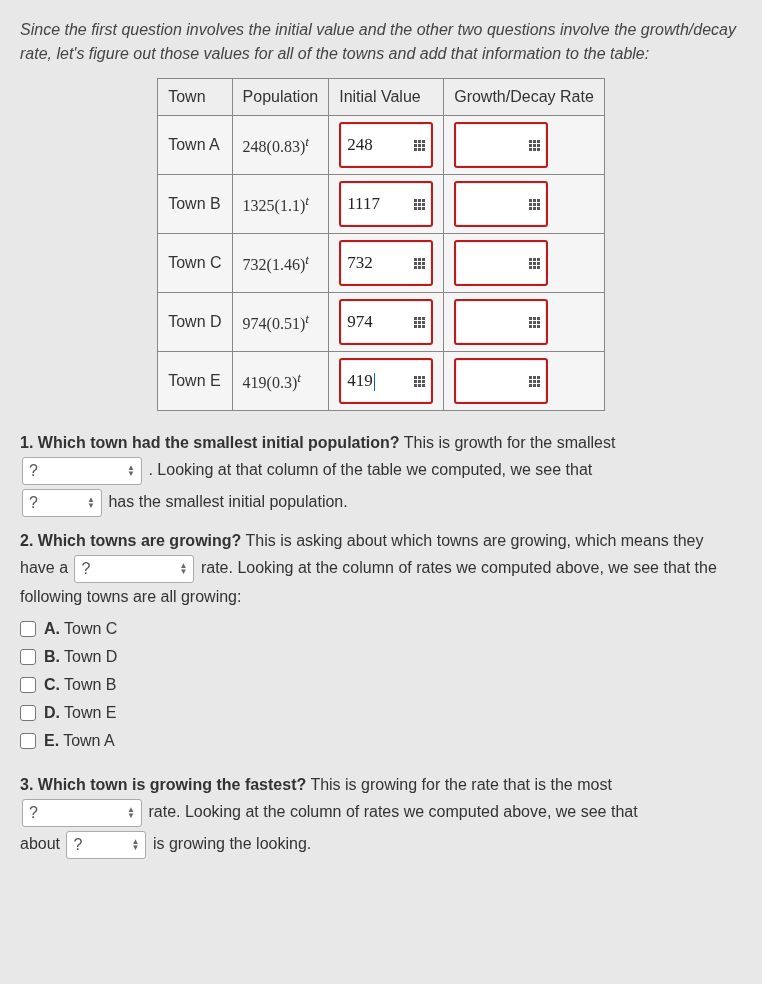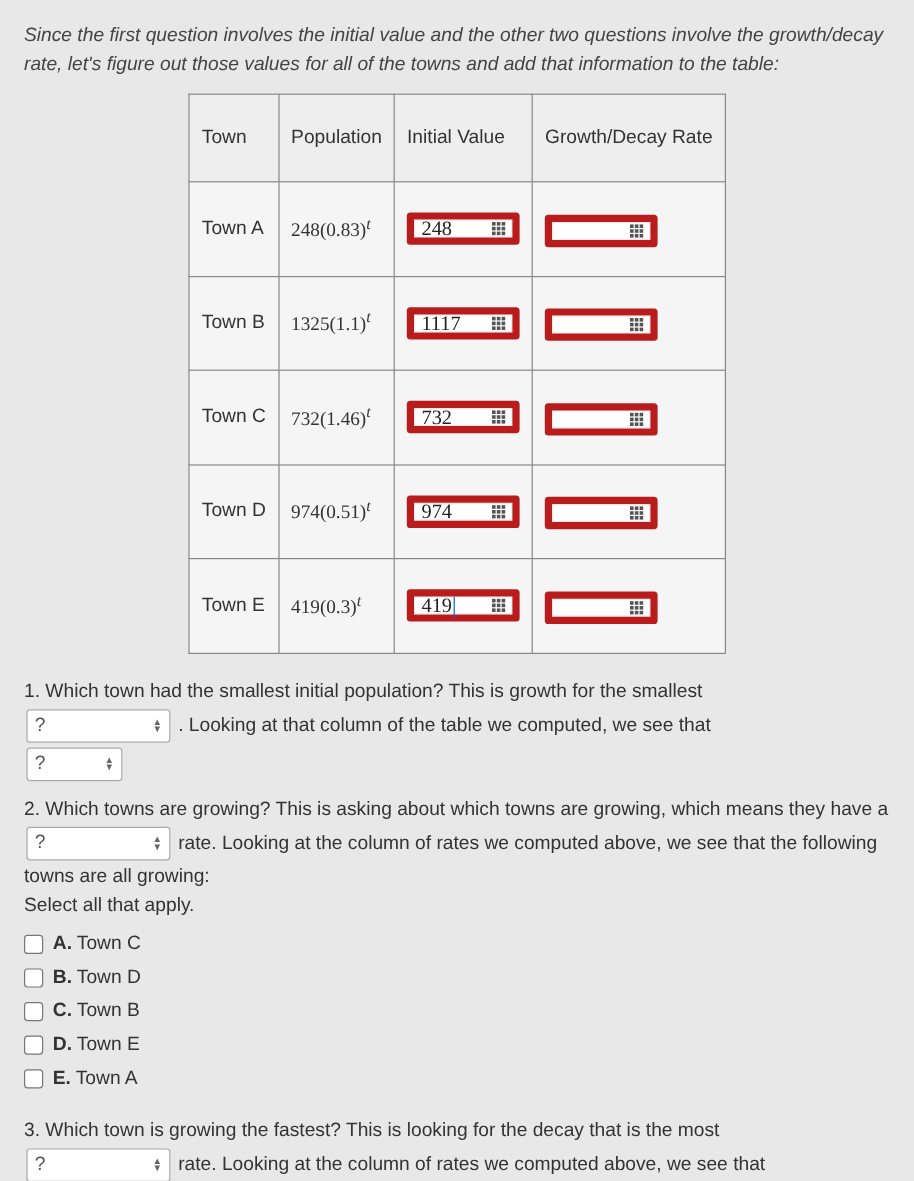--- a/index.html
+++ b/index.html
@@ -14,54 +14,54 @@
       line-height: 1.5;
     }
     .intro { margin-bottom: 12px; color: #444; font-style: italic; }
     table {
       border-collapse: collapse;
       margin: 0 auto 20px;
       background: #f5f5f5;
     }
     th, td {
       border: 1px solid #888;
-      padding: 24px 10px;
+      padding: 6px 10px;
       text-align: left;
       font-weight: normal;
       color: #333;
       vertical-align: middle;
     }
     th { background: #eee; }
     .pop-cell { white-space: nowrap; }
     .expr { font-family: 'Times New Roman', serif; }
     sup { font-style: italic; font-family: 'Times New Roman', serif; }
     .input-box {
       display: inline-flex;
       align-items: center;
-      border: 6px solid #b91c1c;
+      border: 2px solid #b91c1c;
       border-radius: 3px;
       padding: 3px 6px;
       background: #fff;
       min-width: 94px;
-      height: 27px;
+      height: 46px;
       box-shadow: inset 0 0 0 1px rgba(184,92,92,.15);
     }
     .input-box.empty { min-width: 94px; }
     .input-box .val { flex: 1; font-family: 'Times New Roman', serif; font-size: 17px; color: #222; }
     .keypad-icon {
       display: inline-grid;
       grid-template-columns: repeat(3, 3px);
       grid-template-rows: repeat(3, 3px);
       gap: 1px;
       margin-left: 10px;
       cursor: pointer;
     }
     .keypad-icon span { background: #555; width: 3px; height: 3px; }
     .question { margin: 10px 0; }
-    .qnum { font-weight: normal; }
+    .qnum { font-weight: bold; }
     .select-box {
       display: inline-flex;
       align-items: center;
       border: 1px solid #aaa;
       border-radius: 3px;
       background: #fff;
       padding: 3px 6px;
       min-width: 100px;
       height: 28px;
       vertical-align: middle;
@@ -284,30 +284,30 @@
   <span class="qnum">1. Which town had the smallest initial population?</span><span> This is growth for the smallest </span><br>
   <span class="select-box wider">
       <span class="sval">?</span>
       <span class="stepper"></span>
     </span>
   <span> . Looking at that column of the table we computed, we see that </span><br>
   <span class="select-box narrow">
       <span class="sval">?</span>
       <span class="stepper"></span>
     </span>
+  <span> has the smallest initial population.</span>
 </div>
 
 <div class="question">
   <span class="qnum">2. Which towns are growing?</span><span> This is asking about which towns are growing, which means they have a </span>
   <span class="select-box wider">
       <span class="sval">?</span>
       <span class="stepper"></span>
     </span>
   <span> rate. Looking at the column of rates we computed above, we see that the following towns are all growing:</span>
-  <div>Select all that apply.</div>
   <div class="checklist" id="checklist">
       <div class="check-row">
         <span class="checkbox"></span>
         <span class="opt-letter">A.</span>
         <span> Town C</span>
       </div>
       <div class="check-row">
         <span class="checkbox"></span>
         <span class="opt-letter">B.</span>
         <span> Town D</span>
@@ -324,21 +324,21 @@
       </div>
       <div class="check-row">
         <span class="checkbox"></span>
         <span class="opt-letter">E.</span>
         <span> Town A</span>
       </div>
     </div>
 </div>
 
 <div class="question">
-  <span class="qnum">3. Which town is growing the fastest?</span><span> This is looking for the decay that is the most </span><br>
+  <span class="qnum">3. Which town is growing the fastest?</span><span> This is growing for the rate that is the most </span><br>
   <span class="select-box wider">
       <span class="sval">?</span>
       <span class="stepper"></span>
     </span>
   <span> rate. Looking at the column of rates we computed above, we see that </span><br>
   <span>about </span>
   <span class="select-box narrow">
       <span class="sval">?</span>
       <span class="stepper"></span>
     </span>

